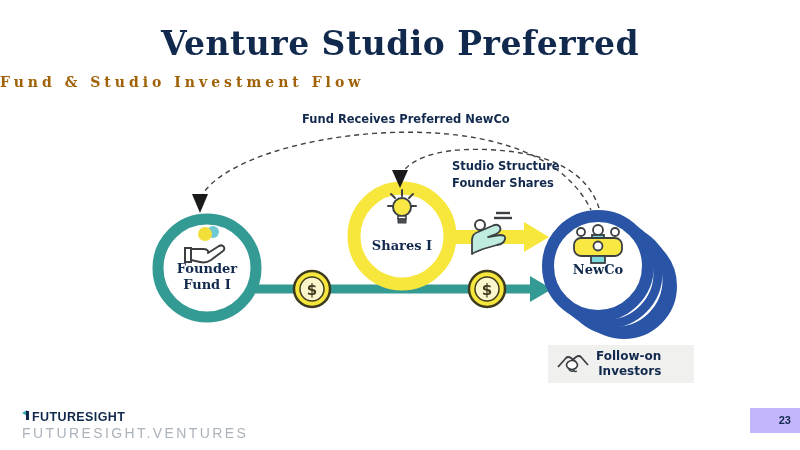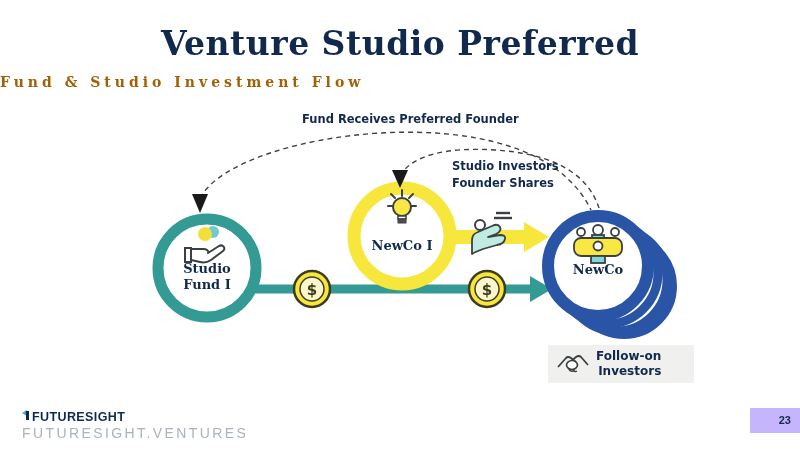--- a/index.html
+++ b/index.html
@@ -112,32 +112,32 @@
       <line x1="24" y1="10" x2="42" y2="10" stroke="#3C4043" stroke-width="2.4"></line>
       <circle cx="10" cy="17" r="5" fill="#ffffff" stroke="#3C4043" stroke-width="2"></circle>
       <path d="M 2 46 L 2 32 Q 2 26 8 24 L 22 18 Q 28 15 30 19 Q 32 23 26 26 L 18 29
                L 30 27 Q 36 27 35 31 Q 34 36 27 37 L 13 41 Q 5 44 2 46 Z" fill="#BFEBE0" stroke="#3C4043" stroke-width="1.8" stroke-linejoin="round"></path>
     </g>
   </svg>
 
   <div class="abs title">Venture Studio Preferred</div>
   <div class="abs subtitle">Fund &amp; Studio Investment Flow</div>
 
-  <div class="abs annot annot-fund">Fund Receives Preferred Founder</div>
+  <div class="abs annot annot-fund">Fund Receives Preferred NewCo</div>
 
   <div class="abs annot annot-studio">
-    <div>Studio Investors</div>
+    <div>Studio Structure</div>
     <div>Founder Shares</div>
   </div>
 
   <div class="abs node-label lbl-fund">
-    <div>Studio</div>
+    <div>Founder</div>
     <div>Fund I</div>
   </div>
-  <div class="abs node-label lbl-studio">NewCo I</div>
+  <div class="abs node-label lbl-studio">Shares I</div>
   <div class="abs node-label lbl-newco">NewCo</div>
 
   <div class="abs followon">
     <svg width="34" height="26" viewBox="0 0 34 26">
       <path d="M2 16 L10 7 Q12 5 15 7 L20 11" fill="none" stroke="#3C4043" stroke-width="1.8"></path>
       <path d="M32 14 L25 6 Q23 4 20 6 L14 11" fill="none" stroke="#3C4043" stroke-width="1.8"></path>
       <path d="M12 11 q4 -3 8 0 q3 3 0 6 q-4 3 -8 0 q-3 -3 0 -6 Z" fill="#ffffff" stroke="#3C4043" stroke-width="1.6"></path>
       <path d="M13 18 a3 3 0 0 0 4 2 M17 19 a3 3 0 0 0 4 1" fill="none" stroke="#3C4043" stroke-width="1.4"></path>
     </svg>
     <div class="txt">

